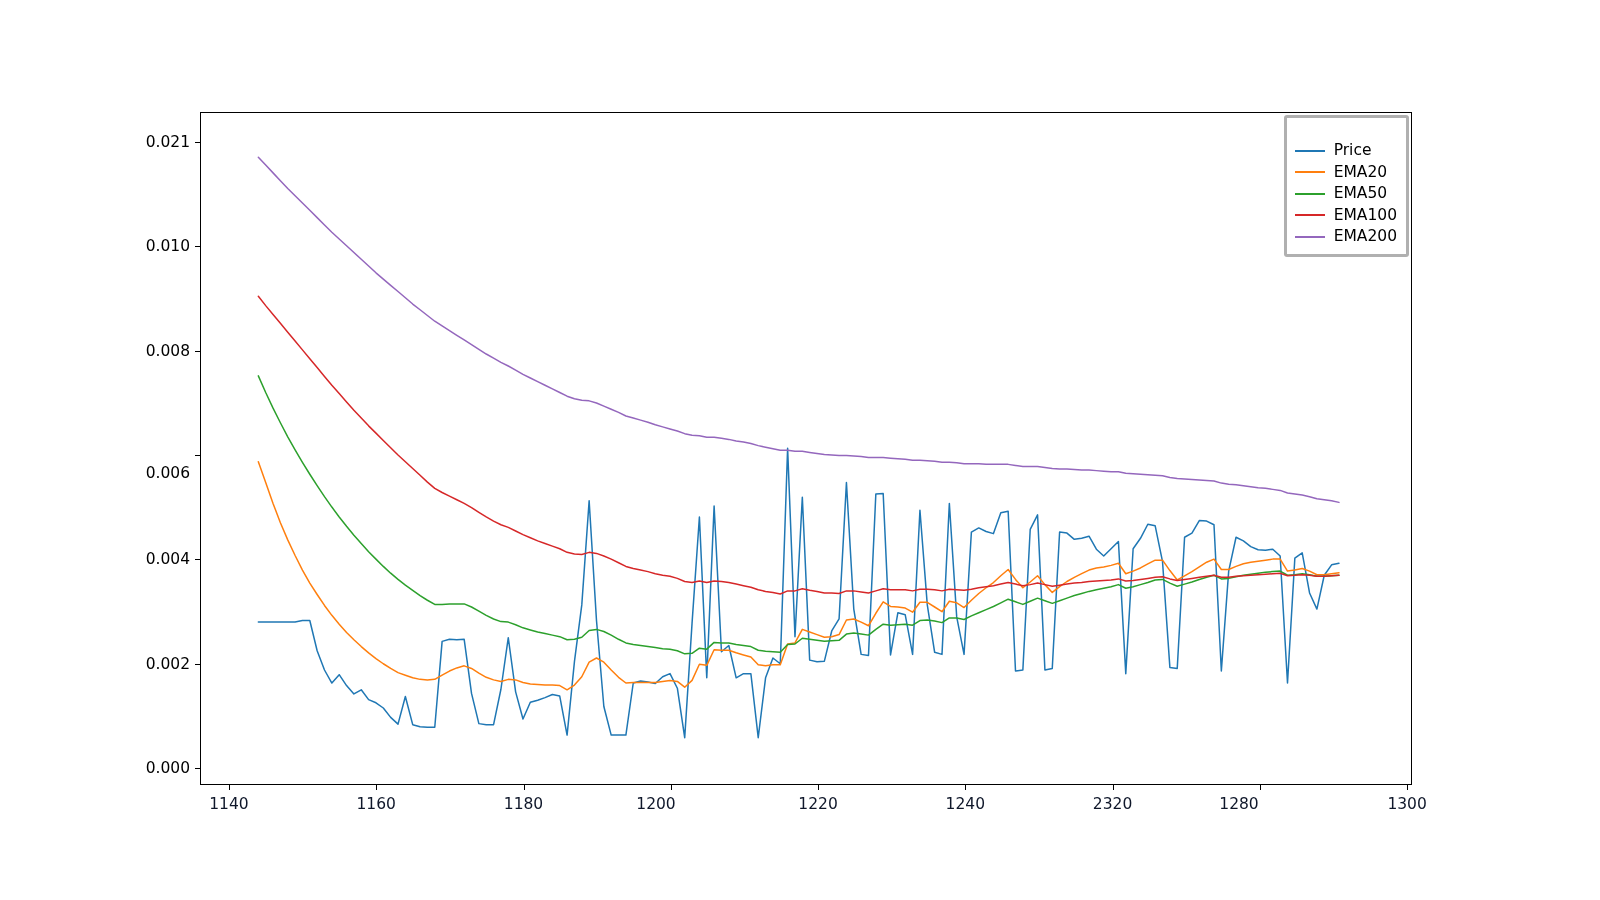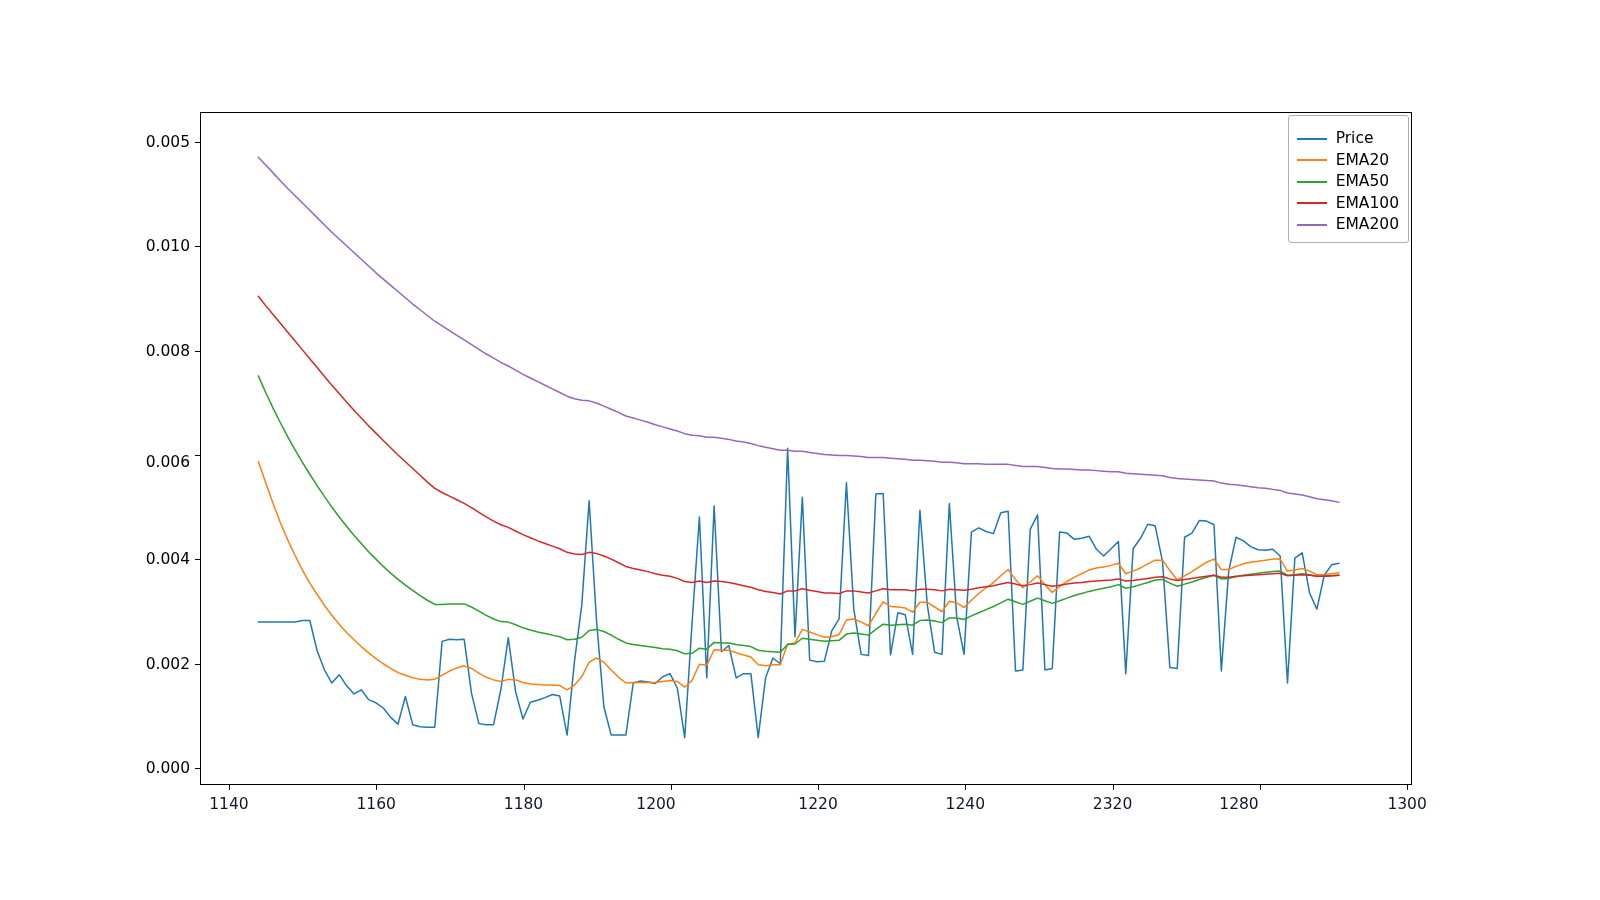--- a/index.html
+++ b/index.html
@@ -20,22 +20,22 @@
           border-left:1.1px solid #000000;}
 
   
   .ylabel{position:absolute;right:calc(100% + 11px);transform:translateY(-50%);
           font-size:15.5px;color:#000000;white-space:nowrap;}
   .xlabel{position:absolute;top:calc(100% + 11px);transform:translateX(-50%);
           font-size:15.5px;color:#0f172a;white-space:nowrap;}
 
   
   #legend{position:absolute;right:2px;top:2px;
-          background:#ffffff;border:1px solid #4d7c0f;border-radius:3px;
-          padding:12px 9px 6px 8px;box-sizing:border-box;}
+          background:#ffffff;border:3px solid #4d7c0f;border-radius:3px;
+          padding:22px 9px 6px 8px;box-sizing:border-box;}
   .legend-row{display:flex;align-items:center;height:21.5px;}
   .legend-swatch{width:30px;height:0;border-top:2.4px solid #000;margin-right:9px;flex:none;}
   .legend-text{font-size:15.5px;color:#000000;white-space:nowrap;line-height:1;}
 </style>
 </head>
 <body>
 
 <div id="figure">
 
   <div id="axes">
@@ -49,27 +49,27 @@
       </svg>
 
     <div id="ticks-y">
         <div class="tick-y" style="top: 655.248px;"></div>
         <div class="ylabel" style="top: 655.248px;">0.000</div>
         <div class="tick-y" style="top: 550.826px;"></div>
         <div class="ylabel" style="top: 550.826px;">0.002</div>
         <div class="tick-y" style="top: 446.404px;"></div>
         <div class="ylabel" style="top: 446.404px;">0.004</div>
         <div class="tick-y" style="top: 341.982px;"></div>
-        <div class="ylabel" style="top: 349px; text-align: center;">0.006</div>
+        <div class="ylabel" style="top: 360px; text-align: center;">0.006</div>
         <div class="tick-y" style="top: 237.56px;"></div>
         <div class="ylabel" style="top: 237.56px;">0.008</div>
         <div class="tick-y" style="top: 133.138px;"></div>
         <div class="ylabel" style="top: 133.138px;">0.010</div>
         <div class="tick-y" style="top: 28.7161px;"></div>
-        <div class="ylabel" style="top: 28.7161px;">0.005</div>
+        <div class="ylabel" style="top: 28.7161px;">0.021</div>
       </div>
     <div id="ticks-x">
         <div class="tick-x" style="left: 27.9806px;"></div>
         <div class="xlabel" style="left: 27.9806px;">1140</div>
         <div class="tick-x" style="left: 175.247px;"></div>
         <div class="xlabel" style="left: 175.247px;">1160</div>
         <div class="tick-x" style="left: 322.513px;"></div>
         <div class="xlabel" style="left: 322.513px;">1180</div>
         <div class="tick-x" style="left: 469.779px;"></div>
         <div class="xlabel" style="left: 455px;">1200</div>

